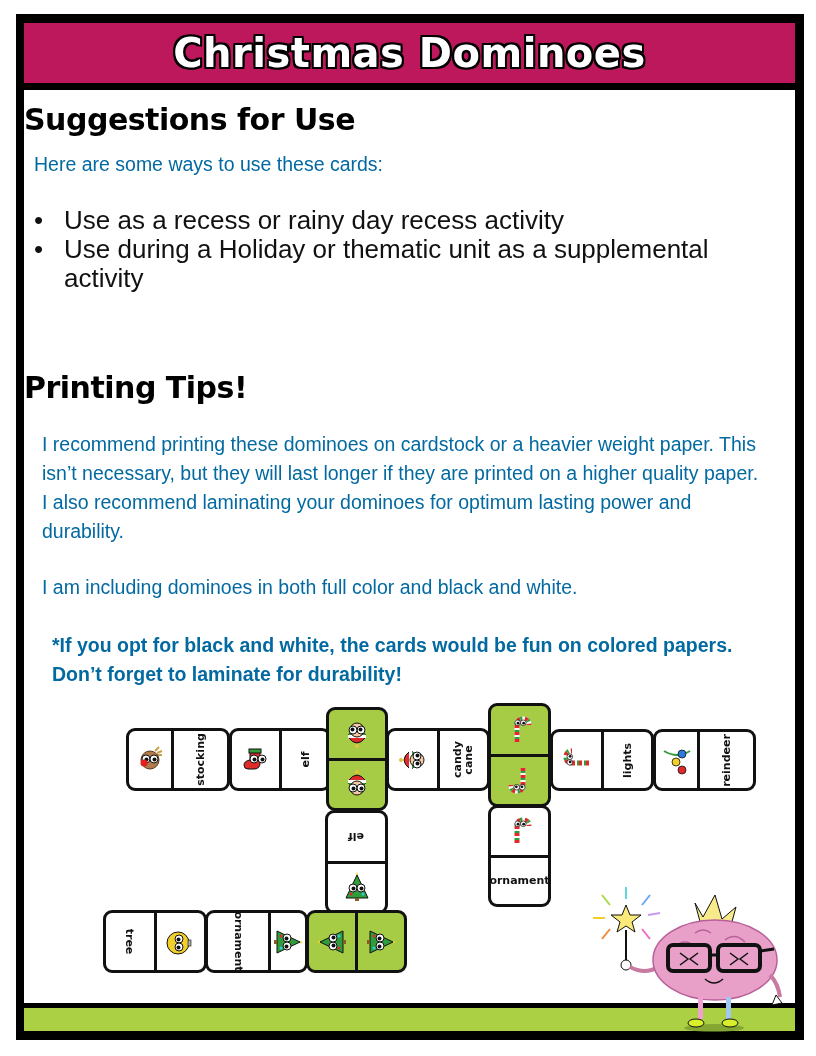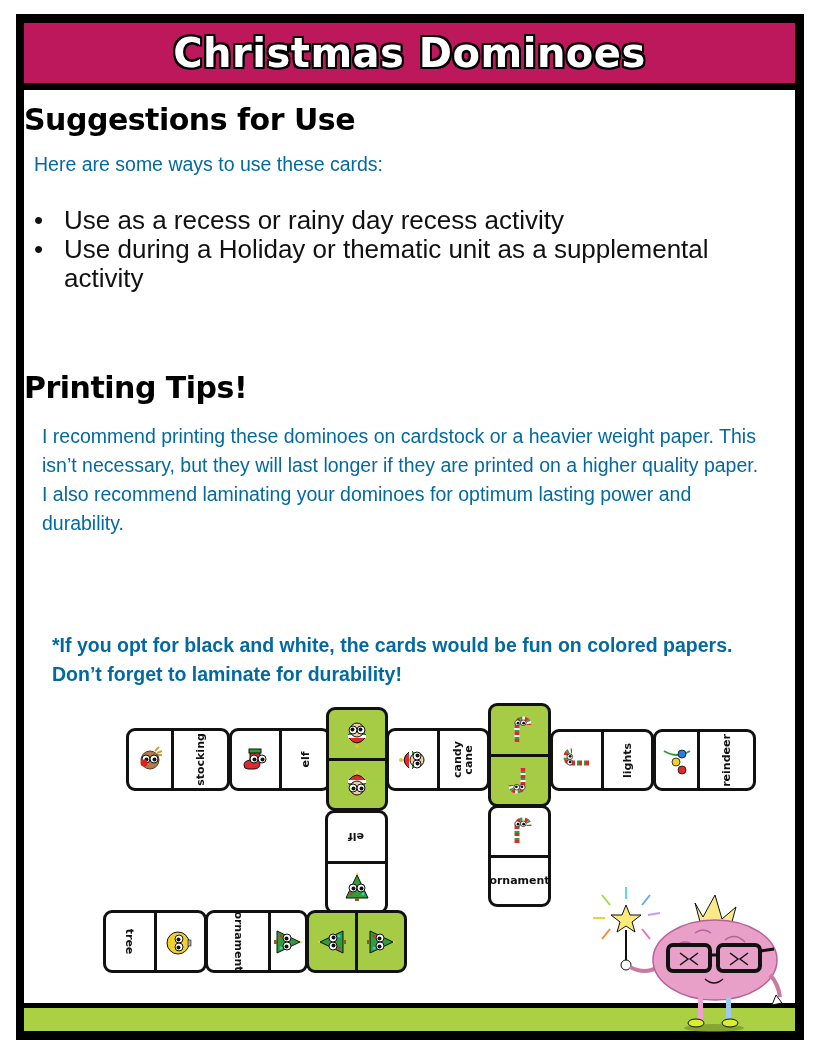--- a/index.html
+++ b/index.html
@@ -47,21 +47,22 @@
 
 <div class="content">
   <div class="h2" style="top:12px;">Suggestions for Use</div>
   <div class="p" style="left:10px; top:60px; width:740px;">Here are some ways to use these cards:</div>
   <ul class="bullets">
     <li>Use as a recess or rainy day recess activity</li>
     <li>Use during a Holiday or thematic unit as a supplemental activity</li>
   </ul>
 
   <div class="h2" style="top:272px;margin-top:8px;">Printing Tips!</div>
-  <div class="p" style="left:18px; top:332px; width:720px;">I recommend printing these dominoes on cardstock or a heavier weight paper. This isn’t necessary, but they will last longer if they are printed on a higher quality paper. I also recommend laminating your dominoes for optimum lasting power and durability.</div>
+  <div class="p" style="left:18px; top:340px; width:720px;">I recommend printing these dominoes on cardstock or a heavier weight paper. This isn’t necessary, but they will last longer if they are printed on a higher quality paper. I also recommend laminating your dominoes for optimum lasting power and durability.</div>
+  <div class="p" style="left:18px; top:483px; width:720px;">I am including dominoes in both full color and black and white.</div>
   <div class="p" style="left:28px; top:541px; width:700px; font-weight:bold;">*If you opt for black and white, the cards would be fun on colored papers. Don’t forget to laminate for durability!</div>
 </div>
 
 <div class="footer-bar"></div>
 
 <svg width="0" height="0" style="position:absolute">
   <defs>
     <g id="g-eyes">
       <circle cx="11" cy="14" r="4" fill="#fff" stroke="#111" stroke-width="1"></circle>
         <circle cx="11.5" cy="14.5" r="2" fill="#111"></circle>

